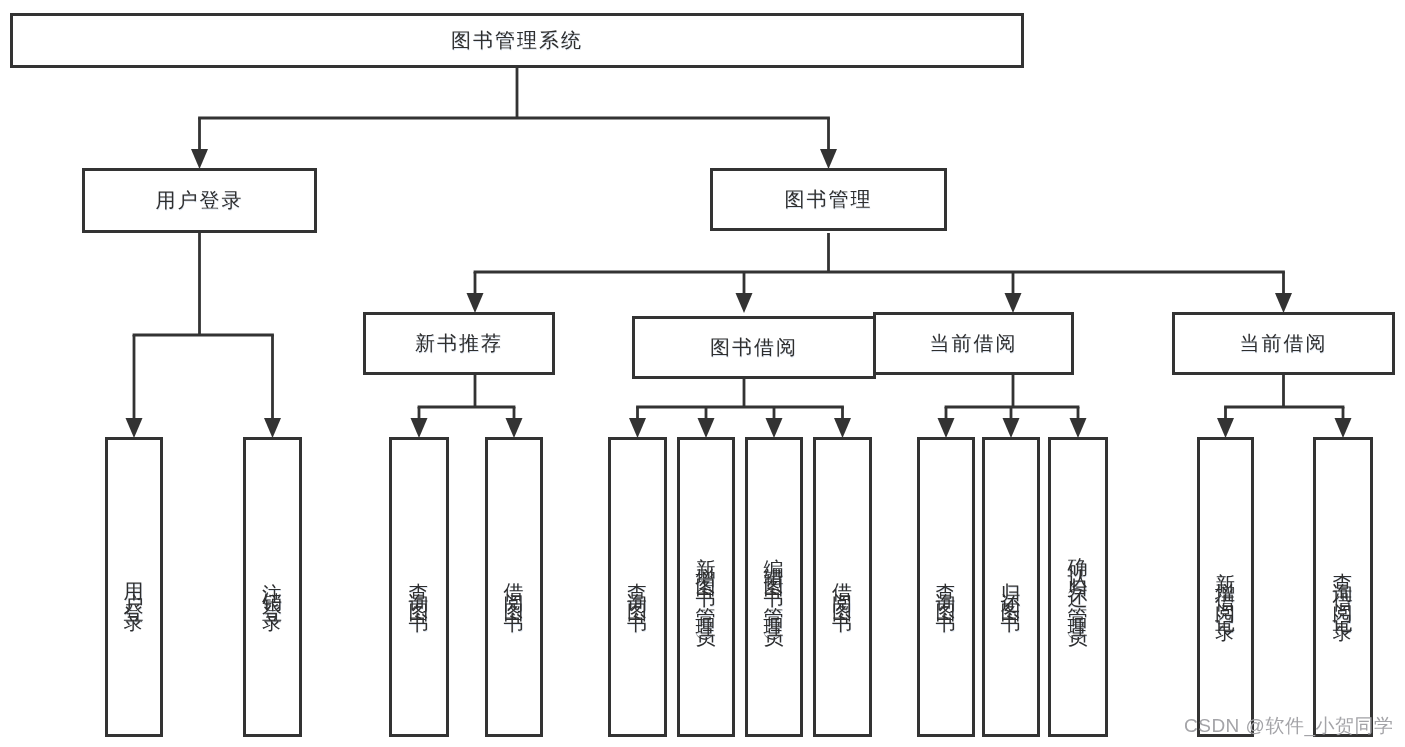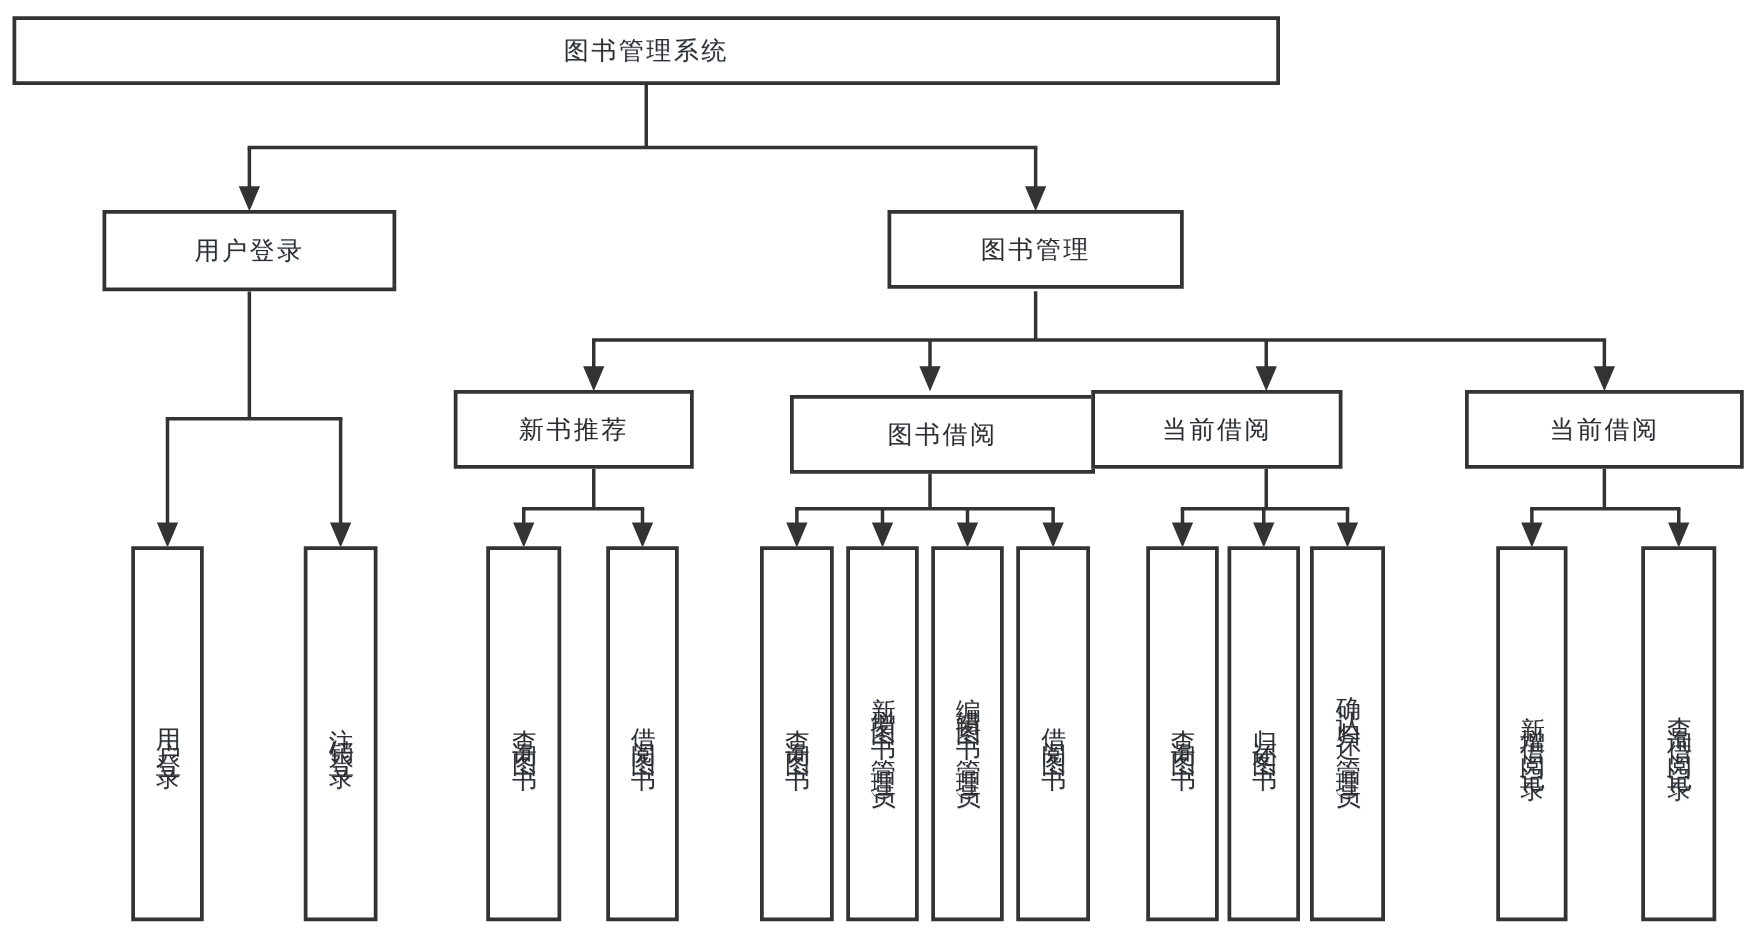--- a/index.html
+++ b/index.html
@@ -169,13 +169,14 @@
       <div class="node vertical" style="left: 1048px; top: 437px; width: 60px; height: 300px;">
         <span class="node-label">确认归还（管理员）</span>
       </div>
       <div class="node vertical" style="left: 1197px; top: 437px; width: 57px; height: 300px;">
         <span class="node-label">新增借阅记录</span>
       </div>
       <div class="node vertical" style="left: 1313px; top: 437px; width: 60px; height: 300px;">
         <span class="node-label">查询借阅记录</span>
       </div>
     </div>
+  <div class="watermark">CSDN @软件_小贺同学</div>
 </div>
 
 </body></html>

